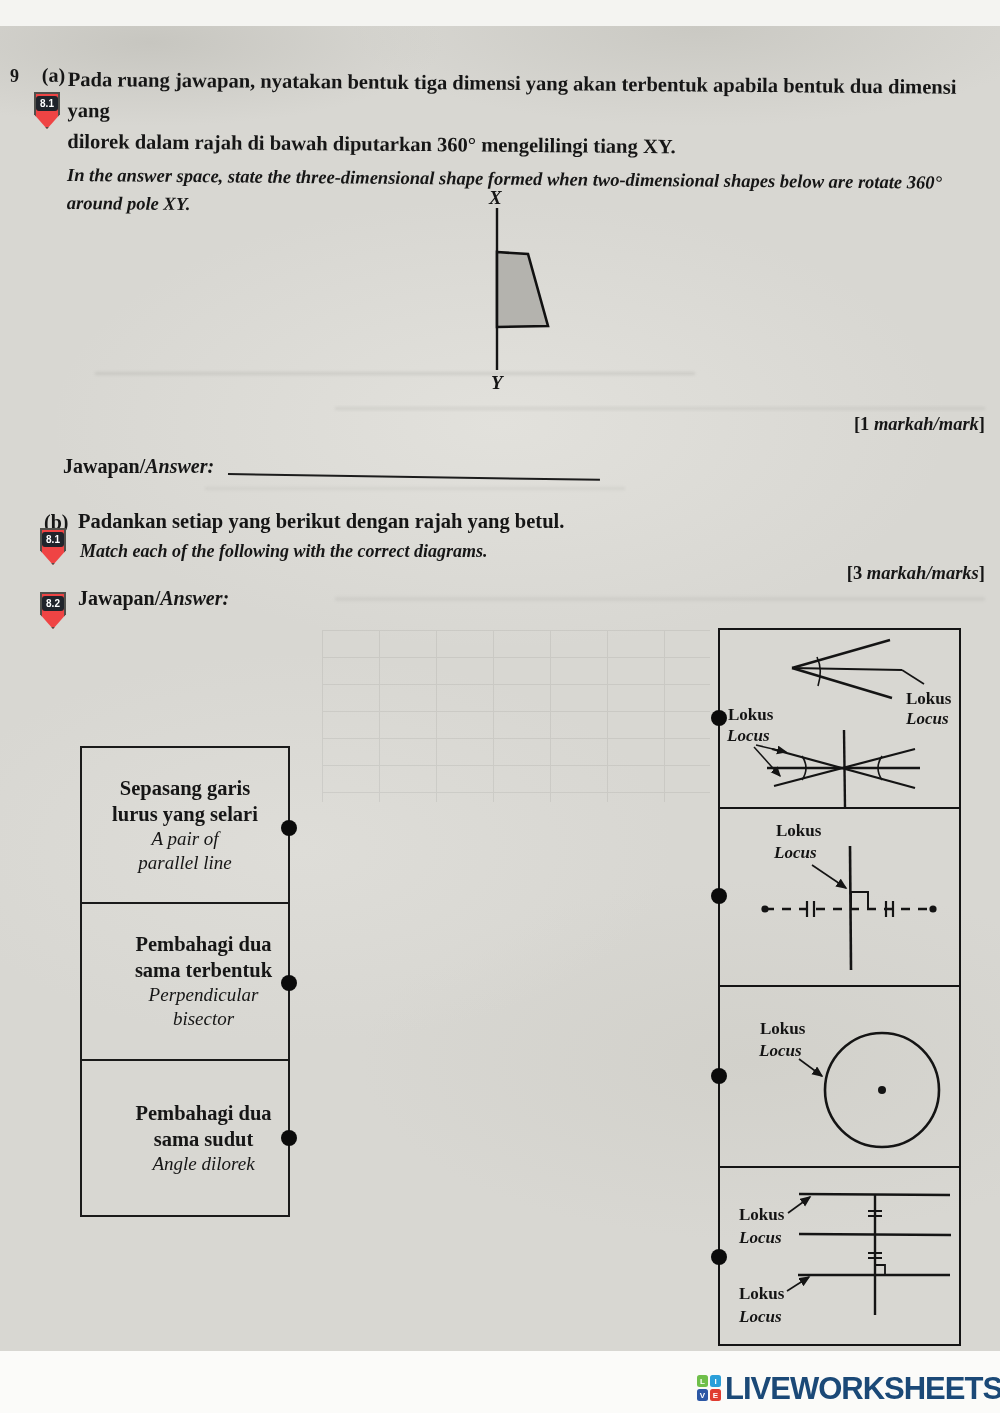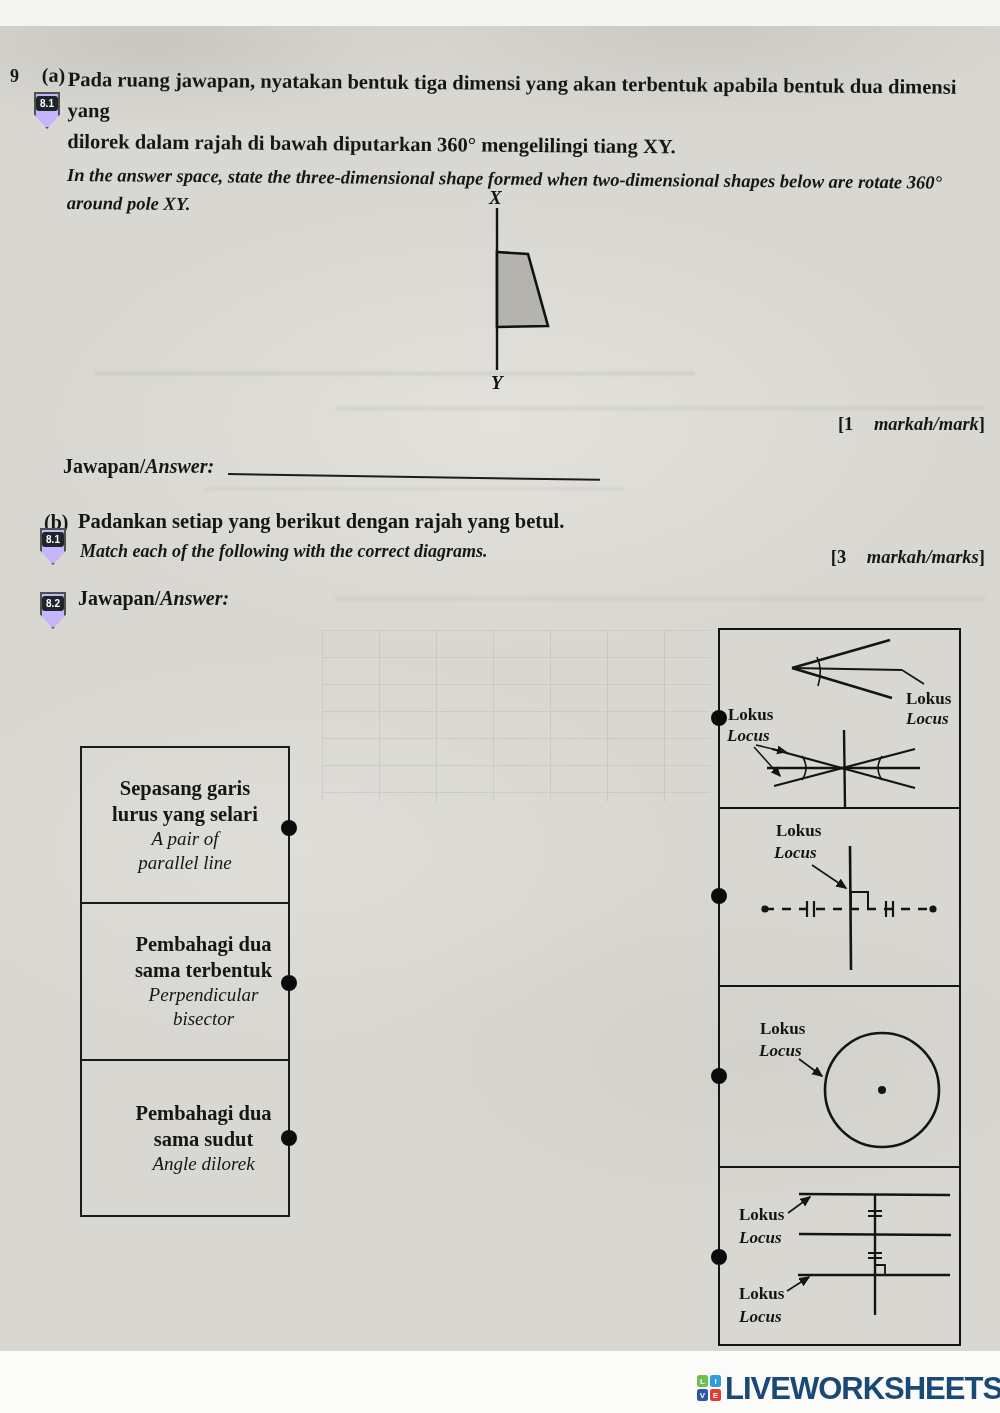--- a/index.html
+++ b/index.html
@@ -13,36 +13,36 @@
       radial-gradient(ellipse 500px 260px at 30% 60%, #deddd8 0%, rgba(0,0,0,0) 75%),
       radial-gradient(ellipse 520px 240px at 75% 75%, #d2d1cb 0%, rgba(0,0,0,0) 75%);}
   .strip-top{position:absolute;left:0;top:0;width:1000px;height:26px;background:#f4f4f1;}
   .strip-bottom{position:absolute;left:0;top:1351px;width:1000px;height:62px;background:#fbfbf9;}
   .smudge{position:absolute;background:#8e8e89;filter:blur(1.4px);pointer-events:none;}
   .bleed-grid{position:absolute;left:322px;top:630px;width:388px;height:172px;opacity:.14;pointer-events:none;
     background-image:repeating-linear-gradient(#7a7a76 0 1px, rgba(0,0,0,0) 1px 27px),
                      repeating-linear-gradient(90deg,#7a7a76 0 1px, rgba(0,0,0,0) 1px 57px);}
 
   .qnum{position:absolute;left:10px;top:66px;font-weight:700;font-size:18px;}
-  .badge{position:absolute;width:26px;height:37px;background:#c4b5fd;
+  .badge{position:absolute;width:26px;height:37px;background:#ef4444;
          clip-path:polygon(0 0,100% 0,100% 60%,50% 100%,0 60%);
          display:flex;justify-content:center;box-shadow:inset 0 0 0 2px #50504c;}
   .badge .tag{margin-top:4px;width:22px;height:15px;background:#20242b;border-radius:3px;color:#fff;
          font:700 10px "Liberation Sans",sans-serif;display:flex;align-items:center;justify-content:center;}
 
   .parta{position:absolute;left:68px;top:64px;width:925px;transform:rotate(.5deg);transform-origin:left top;}
   .parta .ms{font-weight:700;font-size:20.5px;line-height:31px;}
   .parta .lbl{position:absolute;left:-26px;top:0;font-weight:700;font-size:20px;}
   .parta .en{font-style:italic;font-weight:700;font-size:18.5px;line-height:28px;}
   .parta .en.first{margin-top:4px;}
 
   .marks{position:absolute;font-size:18.5px;font-weight:700;text-align:right;width:280px;}
-  .marks .it{font-style:italic;margin-left:16px;}
+  .marks .it{font-style:italic;}
   .marks-a{right:15px;top:414px;}
-  .marks-b{right:15px;top:547px;}
+  .marks-b{right:15px;top:563px;}
 
   .answer-a{position:absolute;left:63px;top:455px;font-size:20px;font-weight:700;}
   .answer-a .it{font-style:italic;}
   .answer-line{position:absolute;left:228px;top:473px;width:372px;height:0;
                border-bottom:2.6px solid #1c1c1c;transform:rotate(.9deg);transform-origin:left top;}
 
   .partb-ms{position:absolute;left:78px;top:510px;font-weight:700;font-size:20.5px;}
   .partb-lbl{position:absolute;left:44px;top:511px;font-weight:700;font-size:20px;}
   .partb-en{position:absolute;left:80px;top:541px;font-style:italic;font-weight:700;font-size:18px;}
   .answer-b{position:absolute;left:78px;top:587px;font-size:20px;font-weight:700;}

